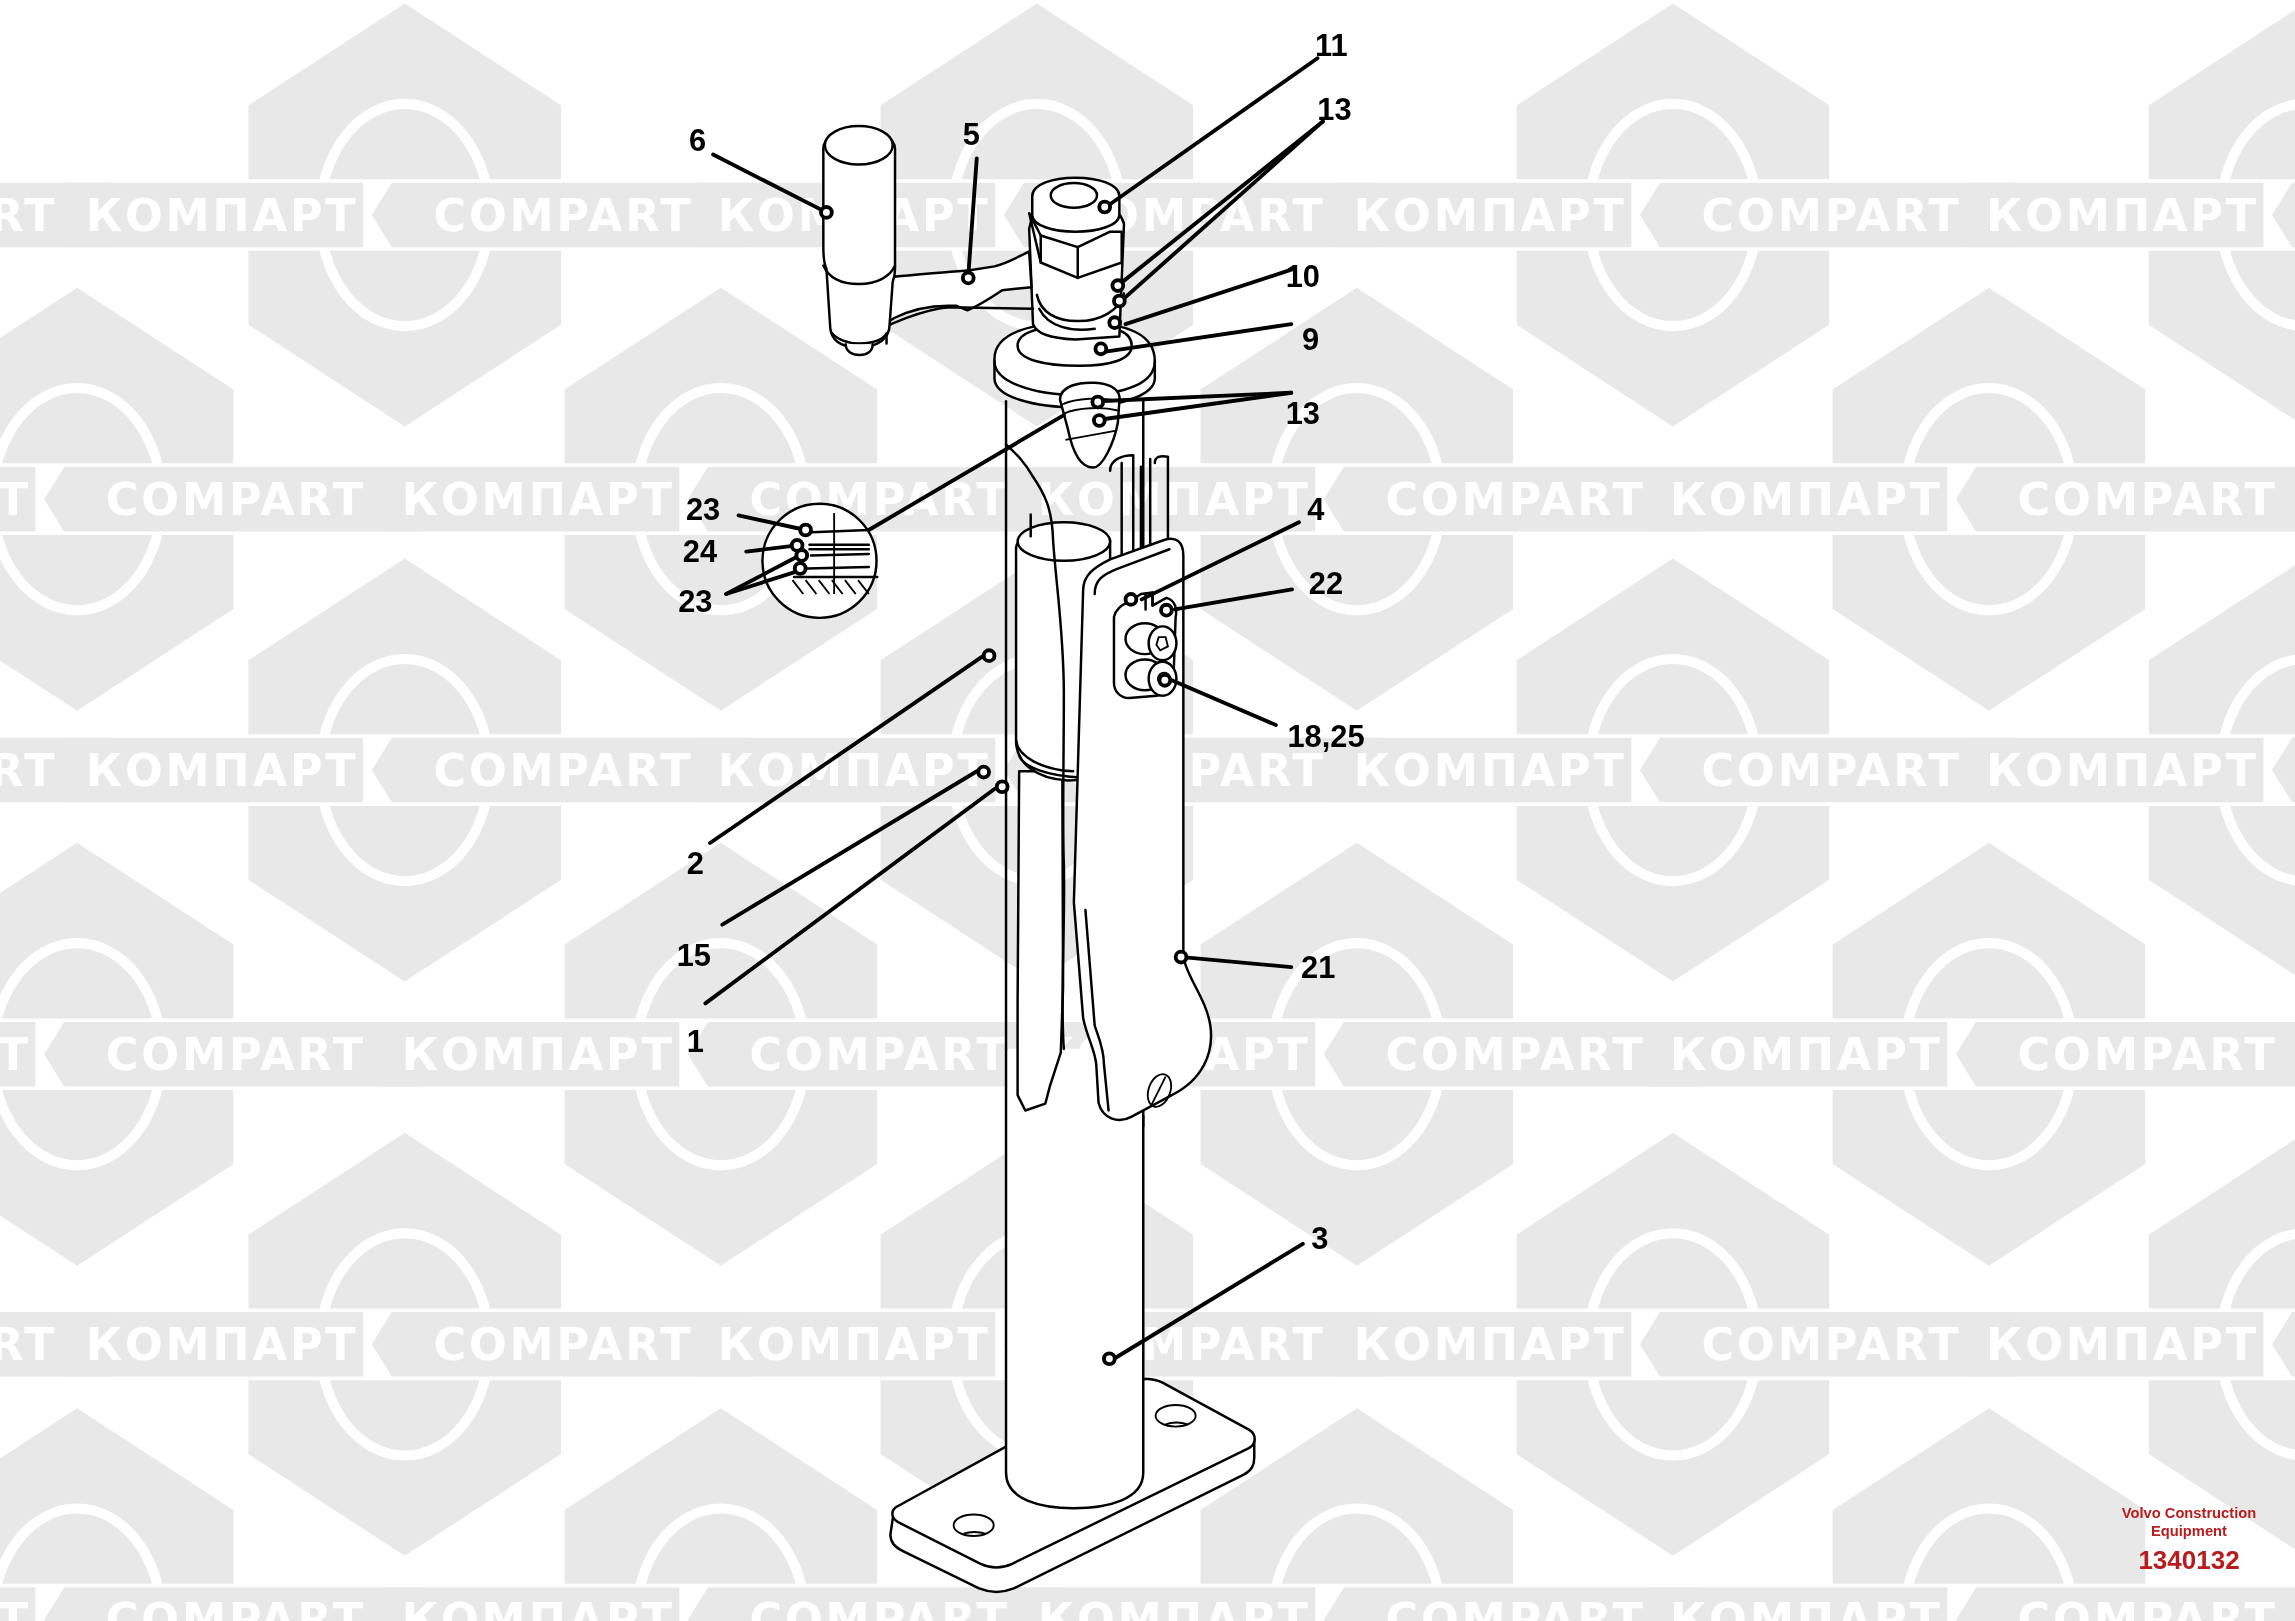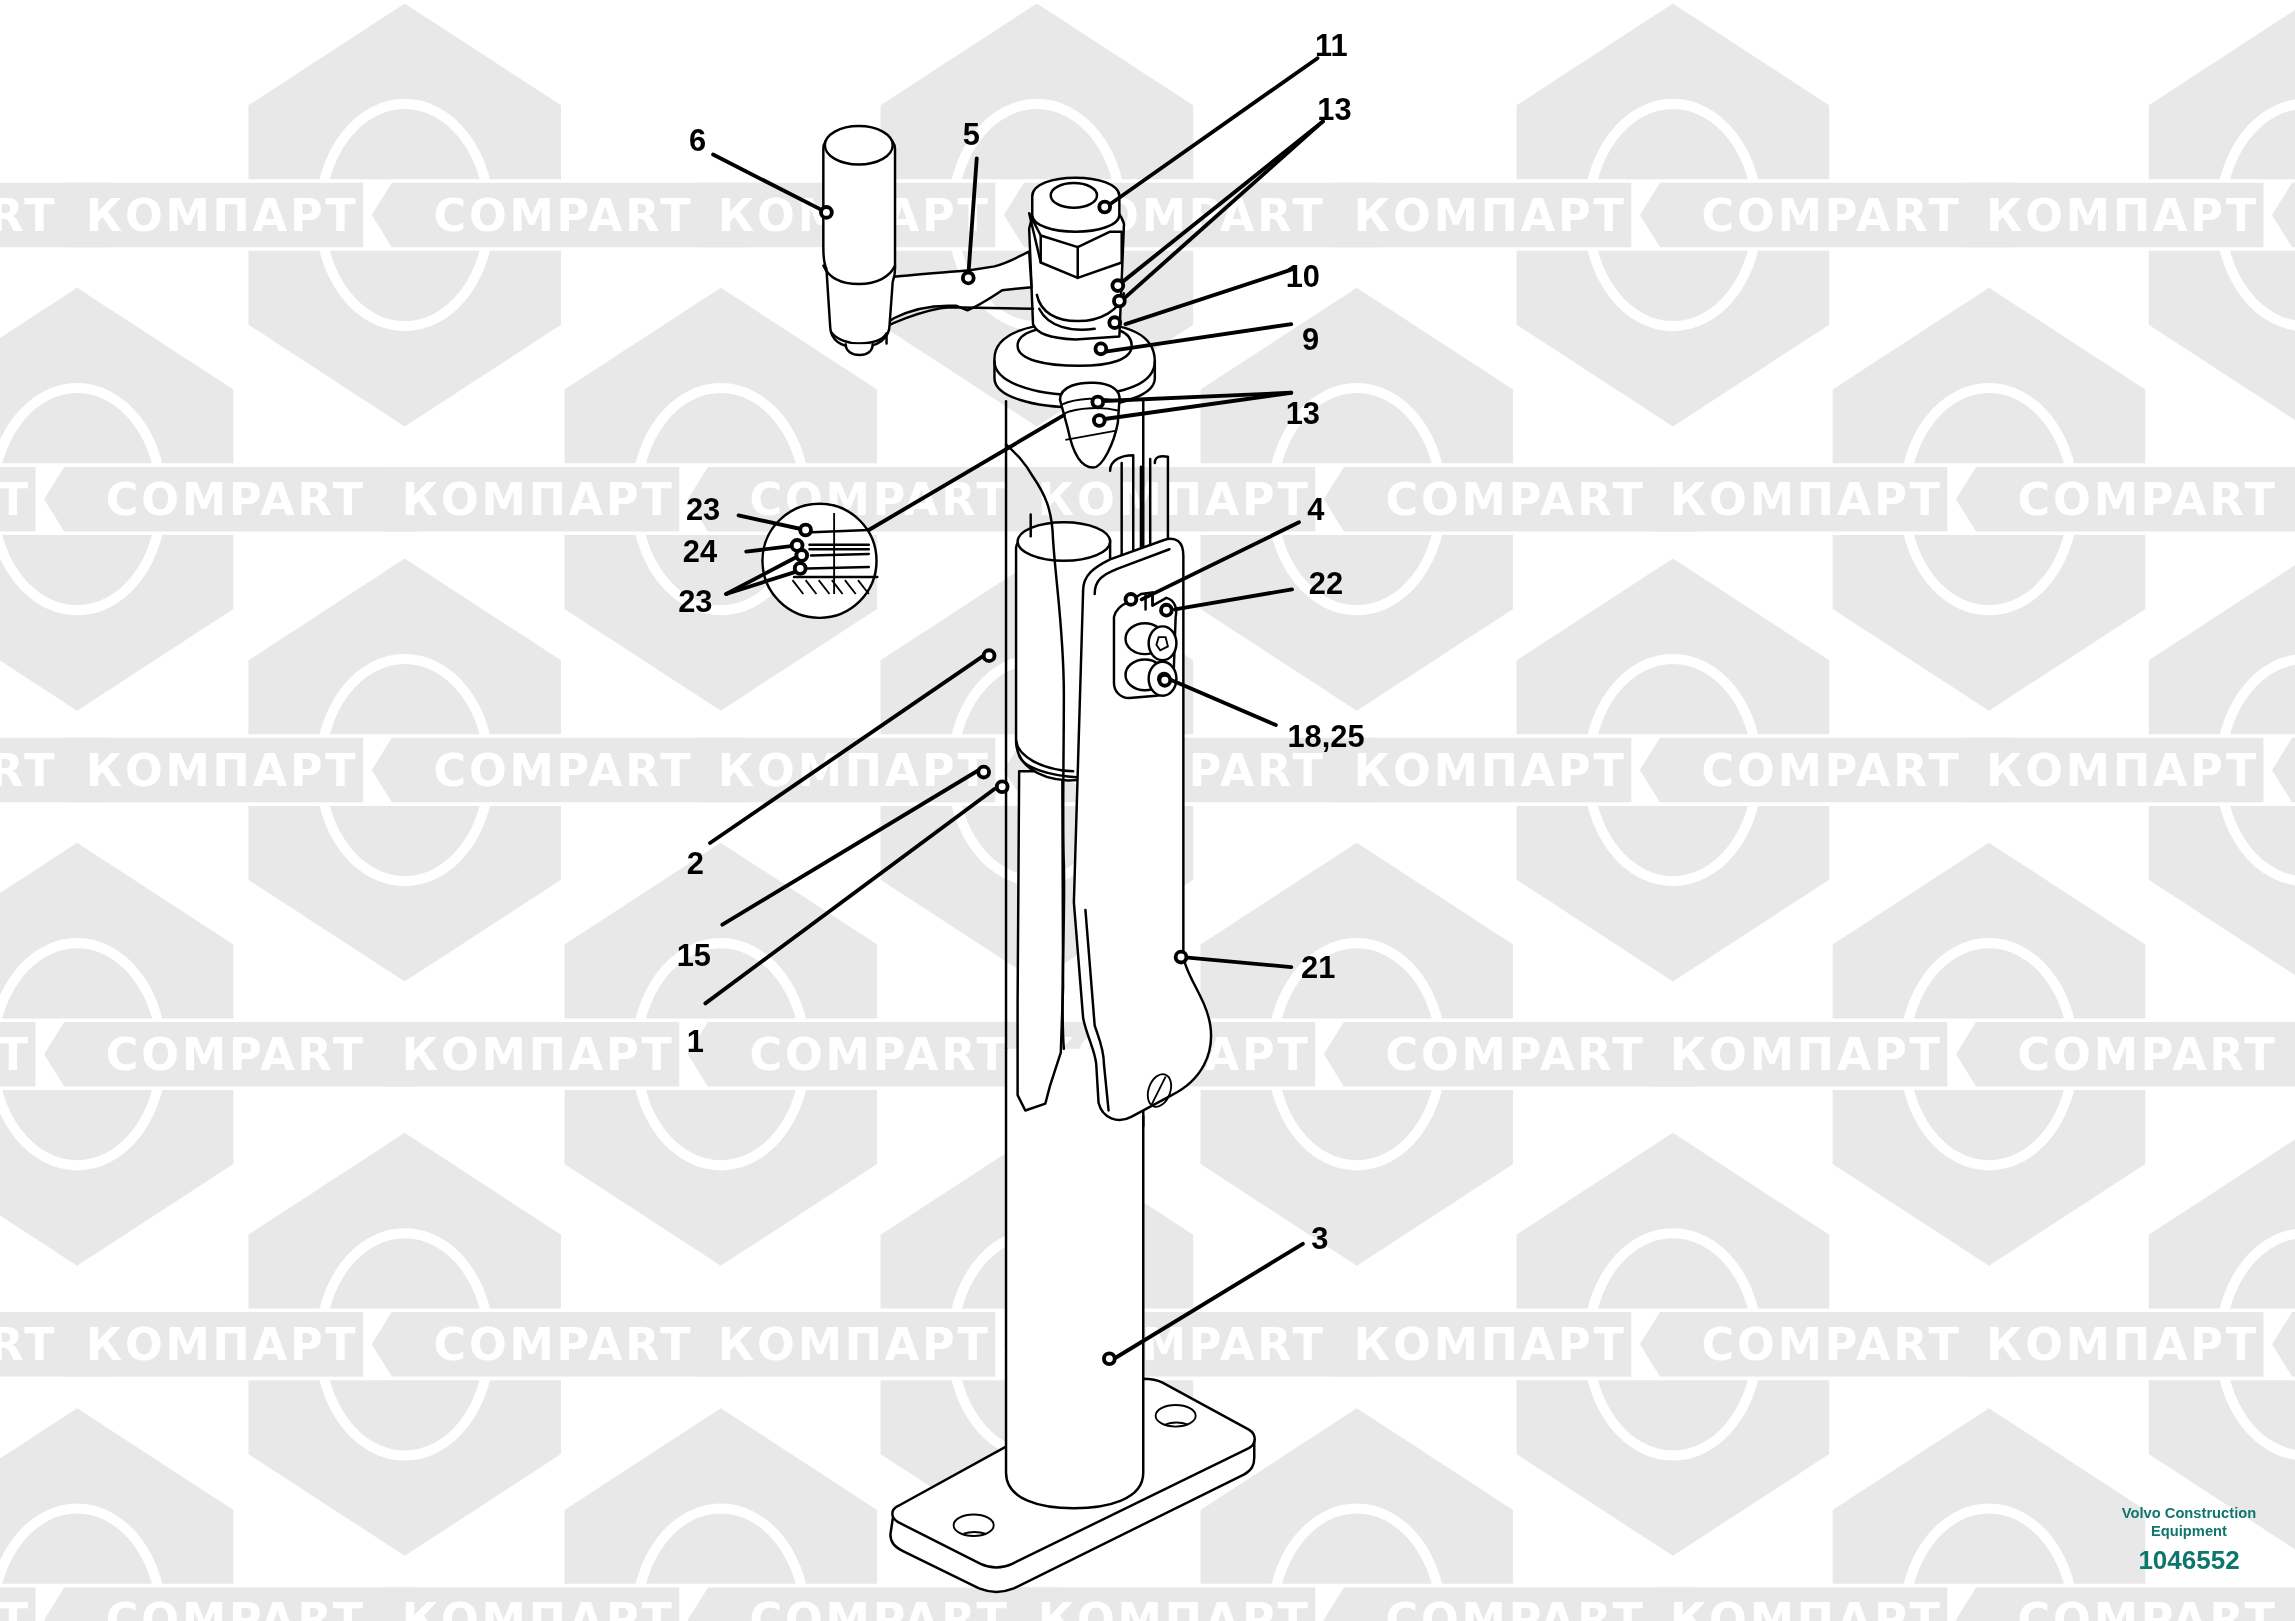--- a/index.html
+++ b/index.html
@@ -8,21 +8,21 @@
   svg { display: block; }
   .wm-hex { fill: #e8e8e8; }
   .wm-bar { fill: #e8e8e8; }
   .wm-txt { fill: #ffffff; font-family: "DejaVu Sans", sans-serif; font-weight: bold; font-size: 62px; letter-spacing: 4px; }
   .part { fill: #ffffff; stroke: #000; stroke-width: 3.2; stroke-linejoin: round; stroke-linecap: round; }
   .part-open { fill: none; stroke: #000; stroke-width: 3.2; stroke-linejoin: round; stroke-linecap: round; }
   .thin { fill: none; stroke: #000; stroke-width: 2.4; }
   .leader { stroke: #000; stroke-width: 5; fill: none; stroke-linecap: round; }
   .dot { fill: #ffffff; stroke: #000; stroke-width: 5; }
   .callout-label { font-family: "Liberation Sans", sans-serif; font-weight: bold; font-size: 40px; fill: #000; }
-  .caption { position: absolute; left: 2082px; top: 1504px; width: 214px; text-align: center; color: #0f766e; font-family: "Liberation Sans", sans-serif; font-weight: bold; }
+  .caption { position: absolute; left: 2082px; top: 1504px; width: 214px; text-align: center; color: #b91c1c; font-family: "Liberation Sans", sans-serif; font-weight: bold; }
   .caption .maker { font-size: 14.7px; line-height: 18px; display: block; }
   .caption .pn { font-size: 26px; line-height: 31px; display: block; margin-top: 4.6px; }
 </style>
 </head>
 <body>
 
 <div id="stage">
   <svg id="svg" width="2295" height="1622" viewBox="0 0 2977 2103" xmlns="http://www.w3.org/2000/svg">
     <defs>
 
@@ -382,16 +382,16 @@
         <g>
           <line class="leader" x1="942" y1="770" x2="1036" y2="740"></line>
           <circle class="dot" cx="1038" cy="737" r="7"></circle>
         </g>
       </g>
   </svg>
 
   <div class="caption">
     <span class="maker">Volvo Construction</span>
     <span class="maker">Equipment</span>
-    <span class="pn">1046552</span>
+    <span class="pn">1340132</span>
   </div>
 </div>
 
 
 </body></html>

